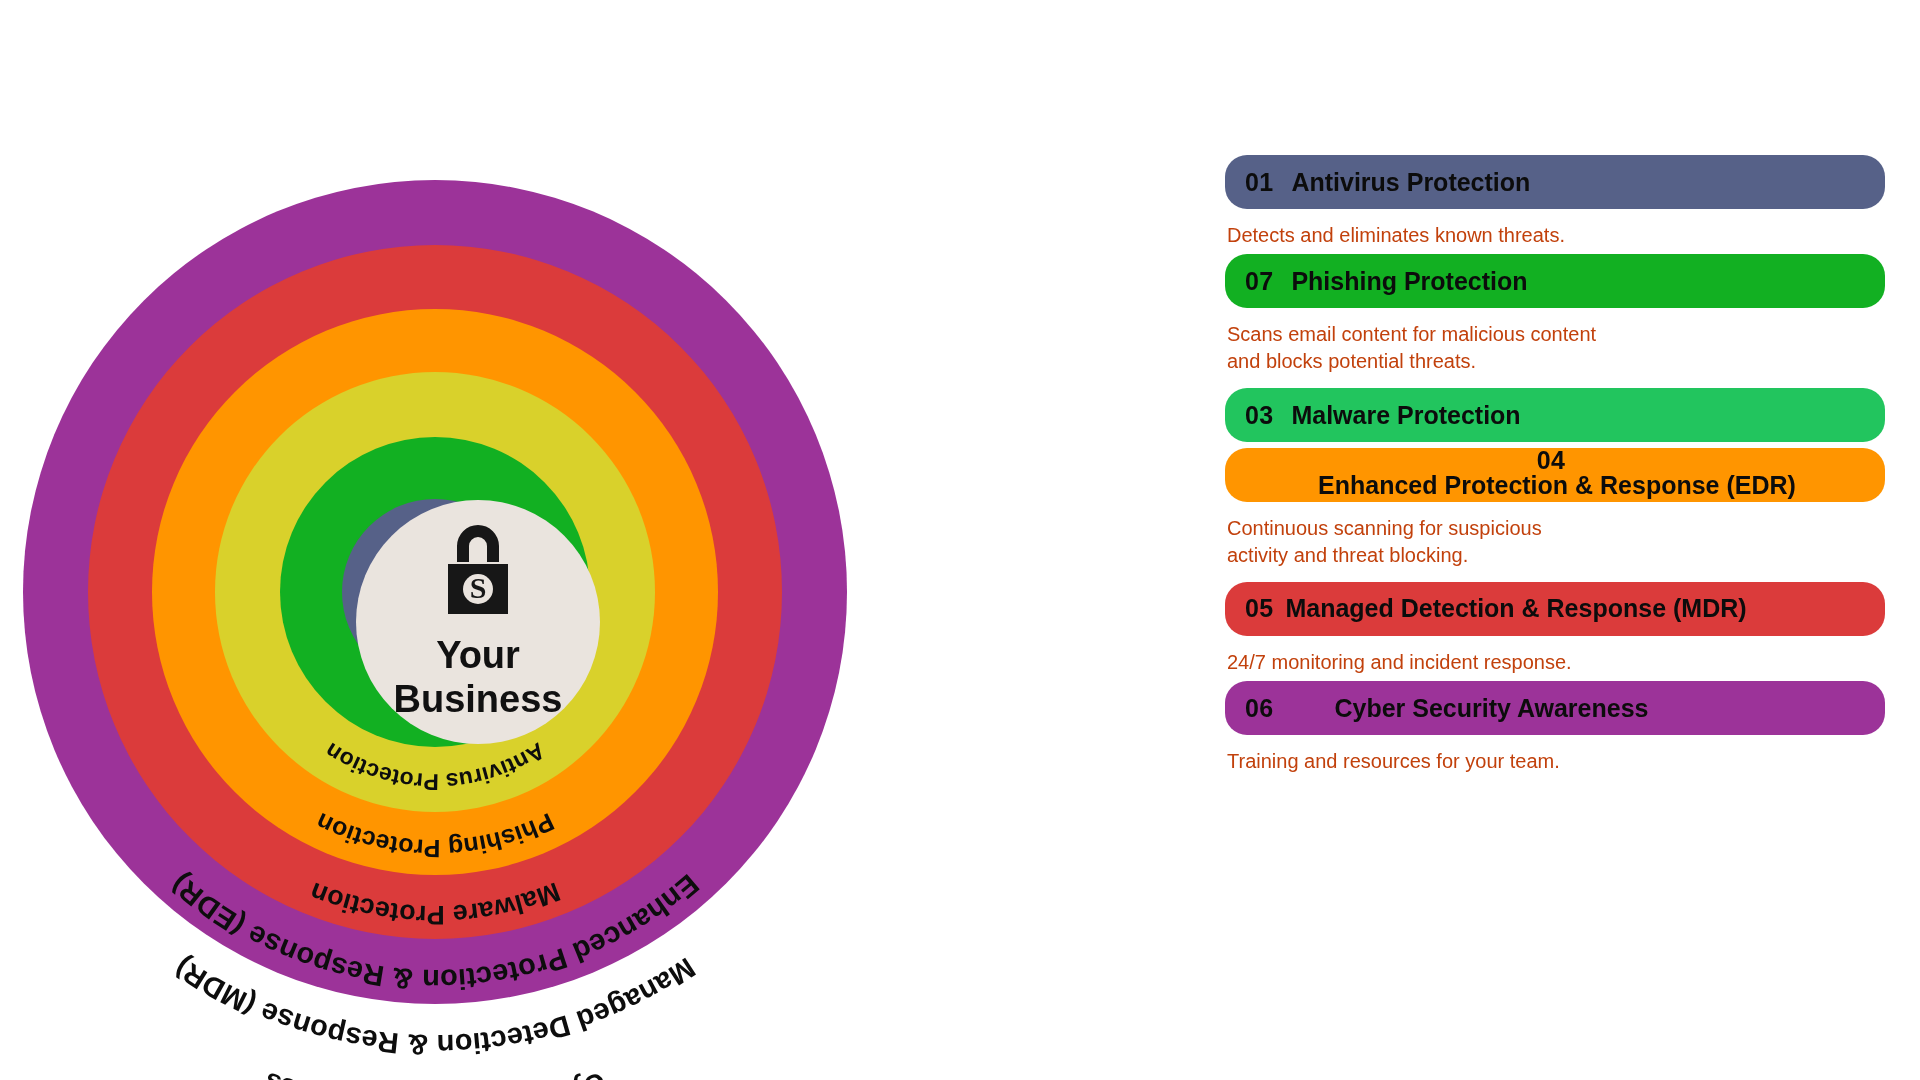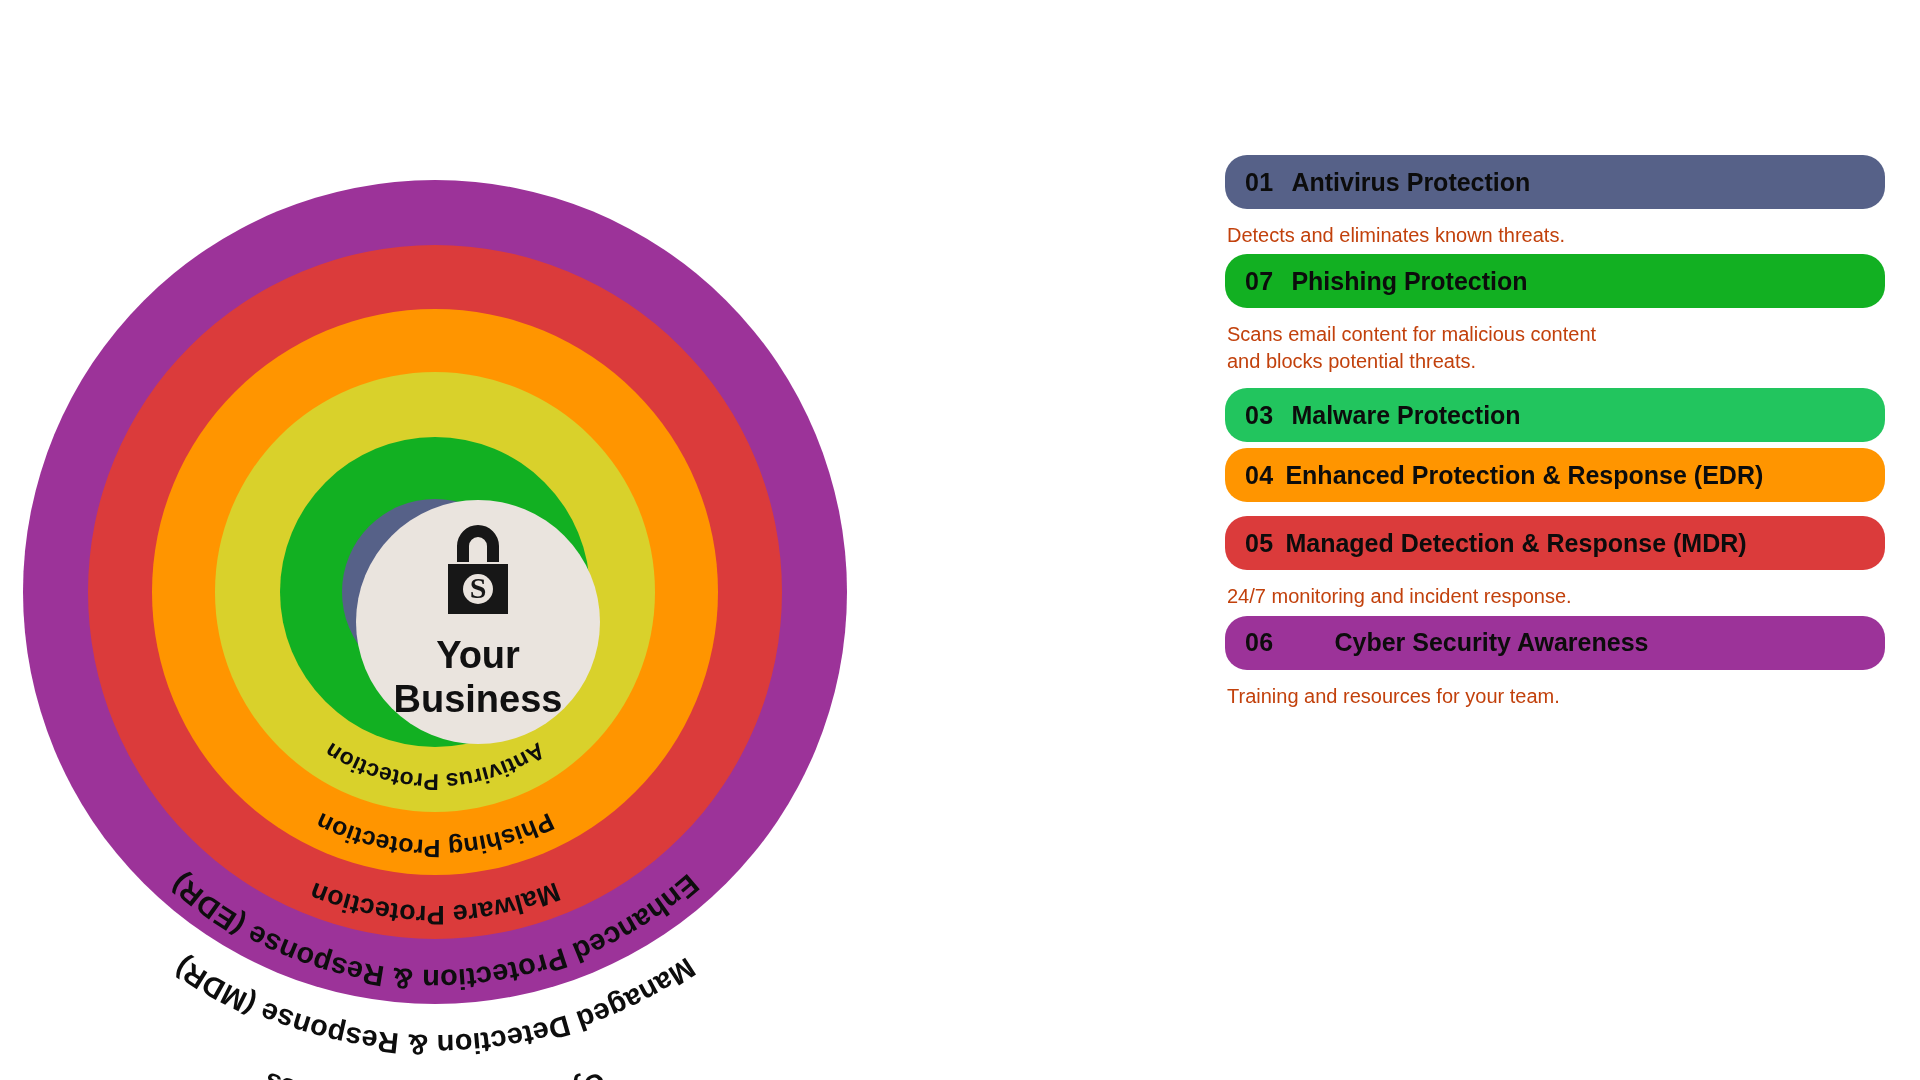--- a/index.html
+++ b/index.html
@@ -150,24 +150,26 @@
         <div class="desc">Scans email content for malicious content
 and blocks potential threats.</div>
       </div>
       <div class="legend-item">
         <div class="pill" style="background: #22c55e;">
           <span class="num">03</span>
           <span class="title">Malware Protection</span>
         </div>
       </div>
       <div class="legend-item gap-lg">
-        <div class="pill tight" style="background: rgb(255, 149, 0);">
+        <div class="pill tight" style="background: rgb(255, 149, 0); flex-direction: column;">
           <span class="num">04</span>
           <span class="title">Enhanced Protection &amp; Response (EDR)</span>
         </div>
+        <div class="desc">Continuous scanning for suspicious
+activity and threat blocking.</div>
       </div>
       <div class="legend-item">
         <div class="pill tight" style="background: rgb(219, 59, 59);">
           <span class="num">05</span>
           <span class="title">Managed Detection &amp; Response (MDR)</span>
         </div>
         <div class="desc">24/7 monitoring and incident response.</div>
       </div>
       <div class="legend-item">
         <div class="pill" style="background: rgb(156, 51, 153); gap: 43px;">

